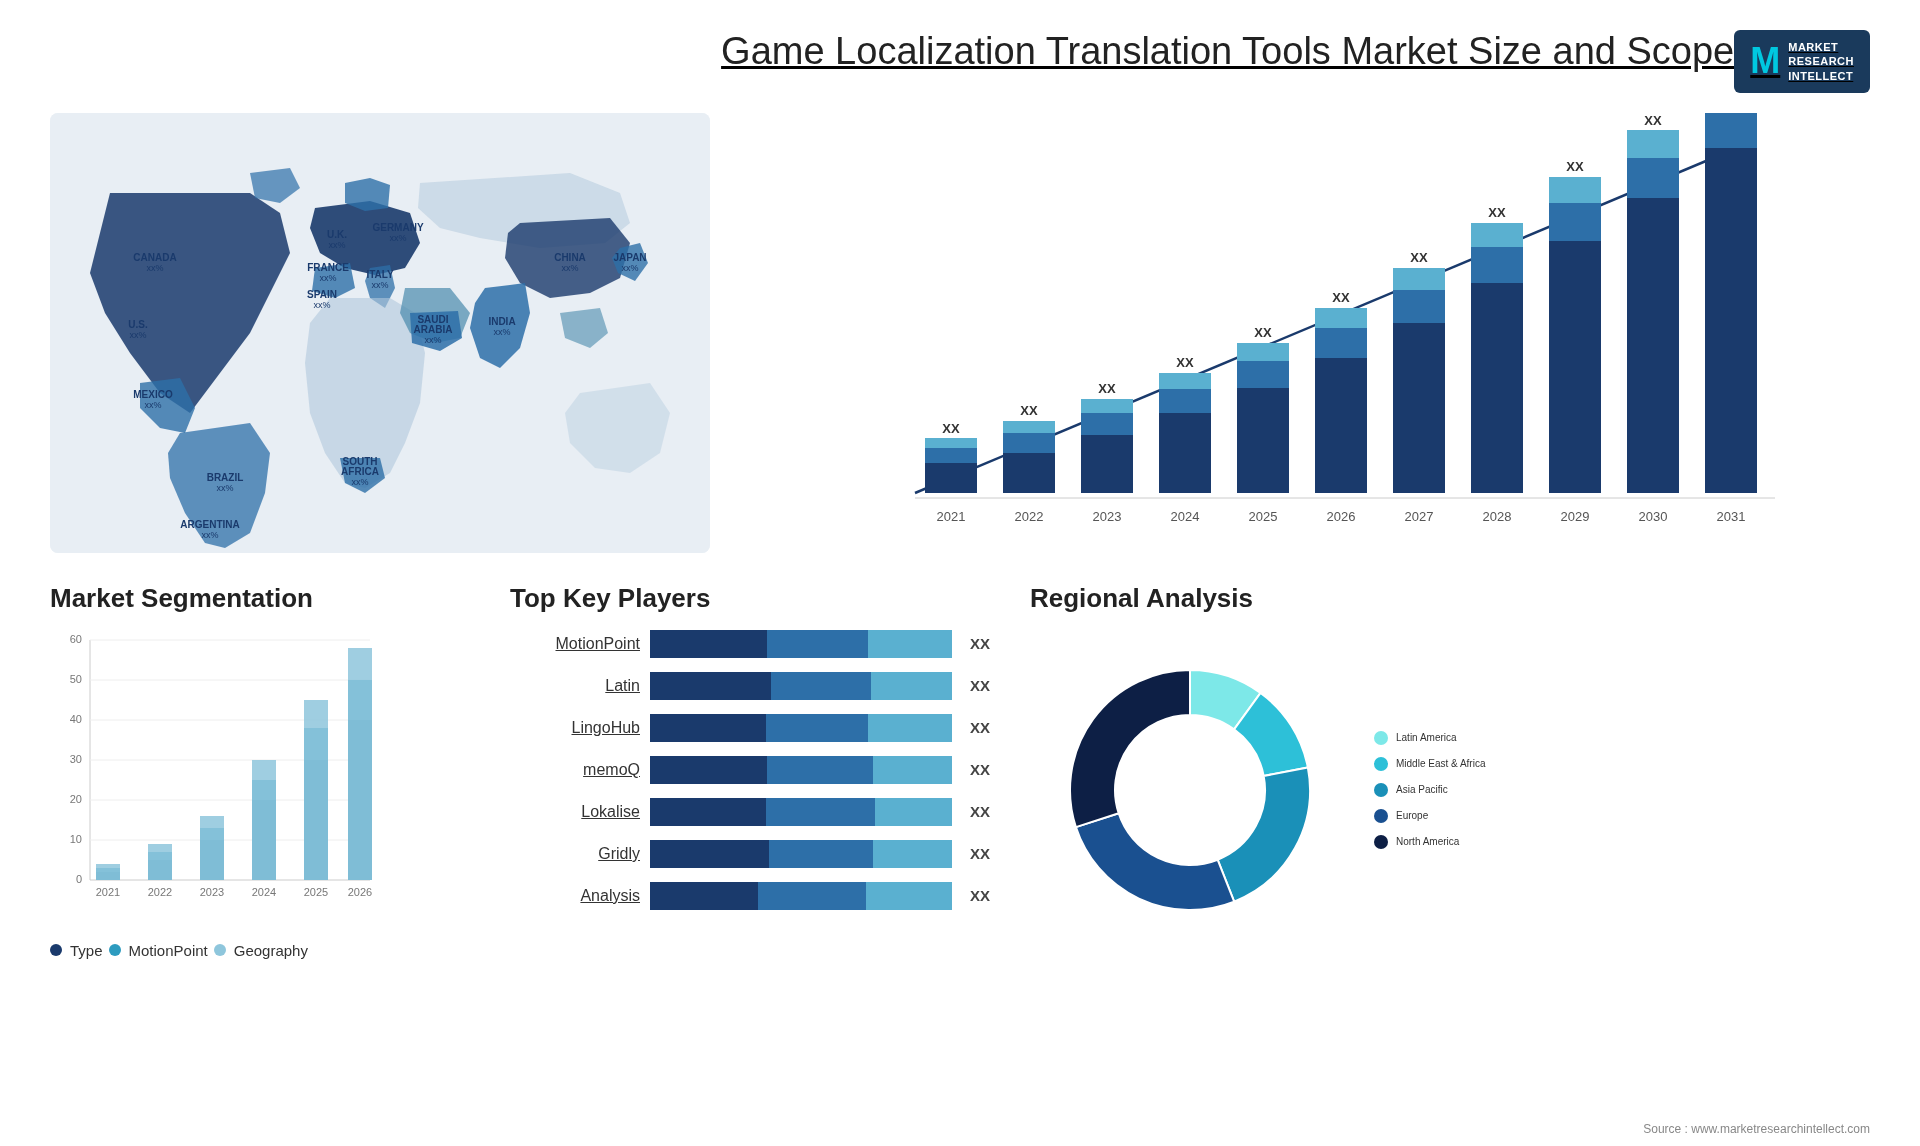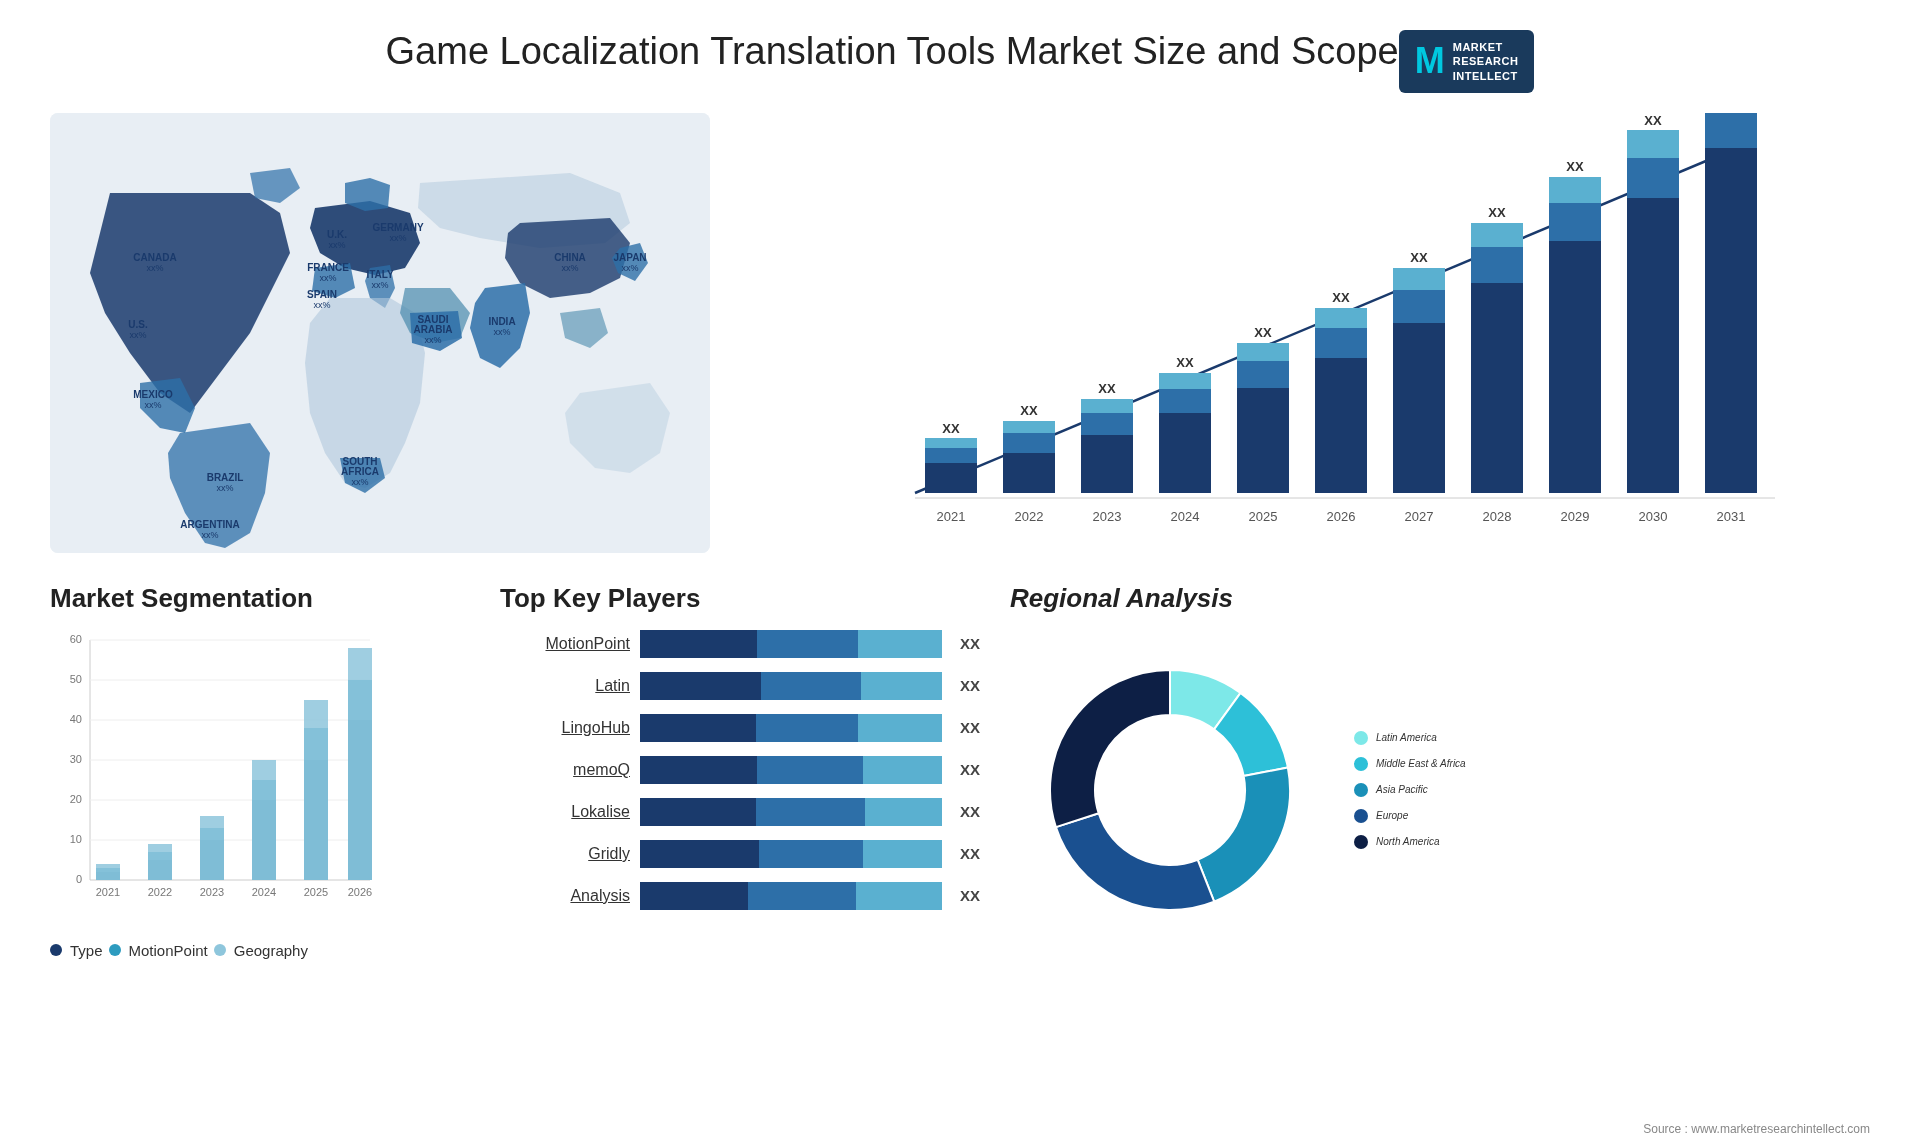--- a/index.html
+++ b/index.html
@@ -14,23 +14,24 @@
     .page-container {
       width: 1920px;
       height: 1146px;
       padding: 30px 50px;
       position: relative;
     }
 
     
     .header {
       display: flex;
-      justify-content: center;
+      justify-content: flex-end;
       align-items: flex-start;
       margin-bottom: 20px;
+      text-decoration: underline;
     }
 
     .page-title {
       font-size: 38px;
       font-weight: 400;
       color: #222;
     }
 
     .logo-box {
       display: flex;
@@ -72,35 +73,34 @@
       overflow: hidden;
     }
 
     .bar-chart-panel {
       flex: 1;
       position: relative;
     }
 
     .bottom-section {
       display: flex;
-      gap: 30px;
+      gap: 40px;
       height: 480px;
     }
 
     .segmentation-panel {
       flex: 0 0 420px;
     }
 
     .players-panel {
       flex: 0 0 480px;
     }
 
     .regional-panel {
       flex: 1;
-      font-style: italic;
     }
 
     
     .section-title {
       font-size: 26px;
       font-weight: 700;
       color: #222;
       margin-bottom: 16px;
     }
 

